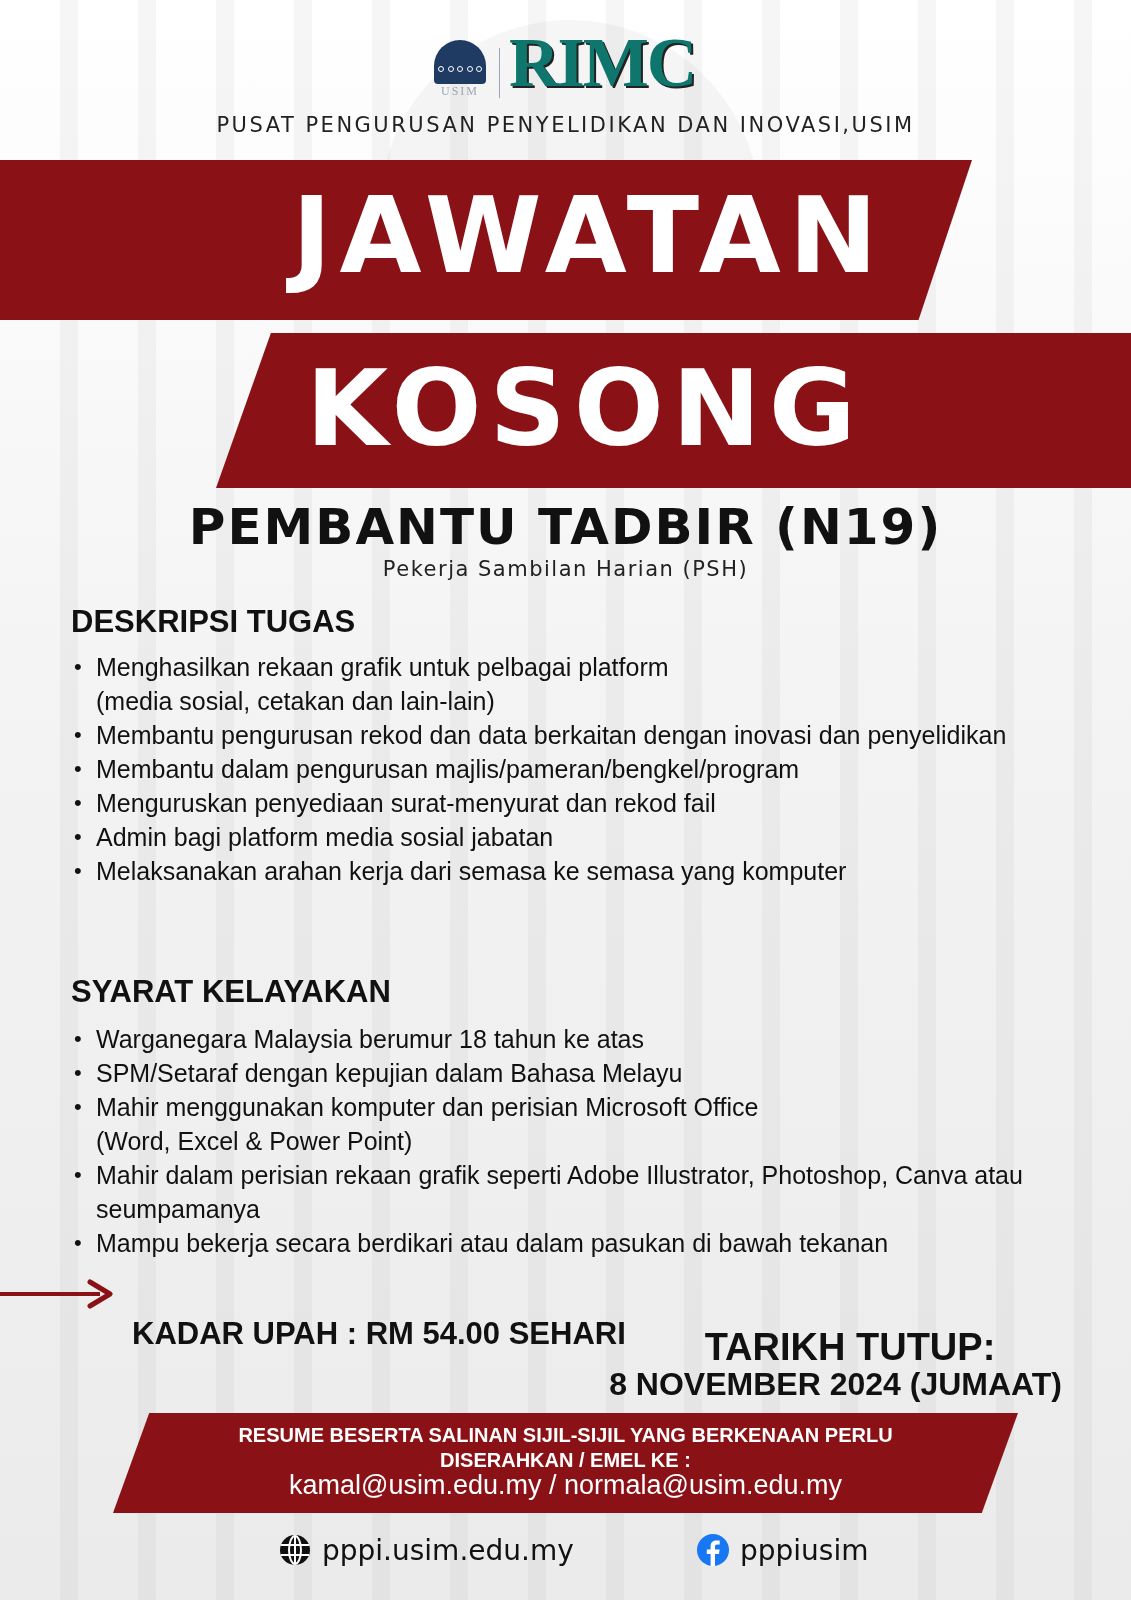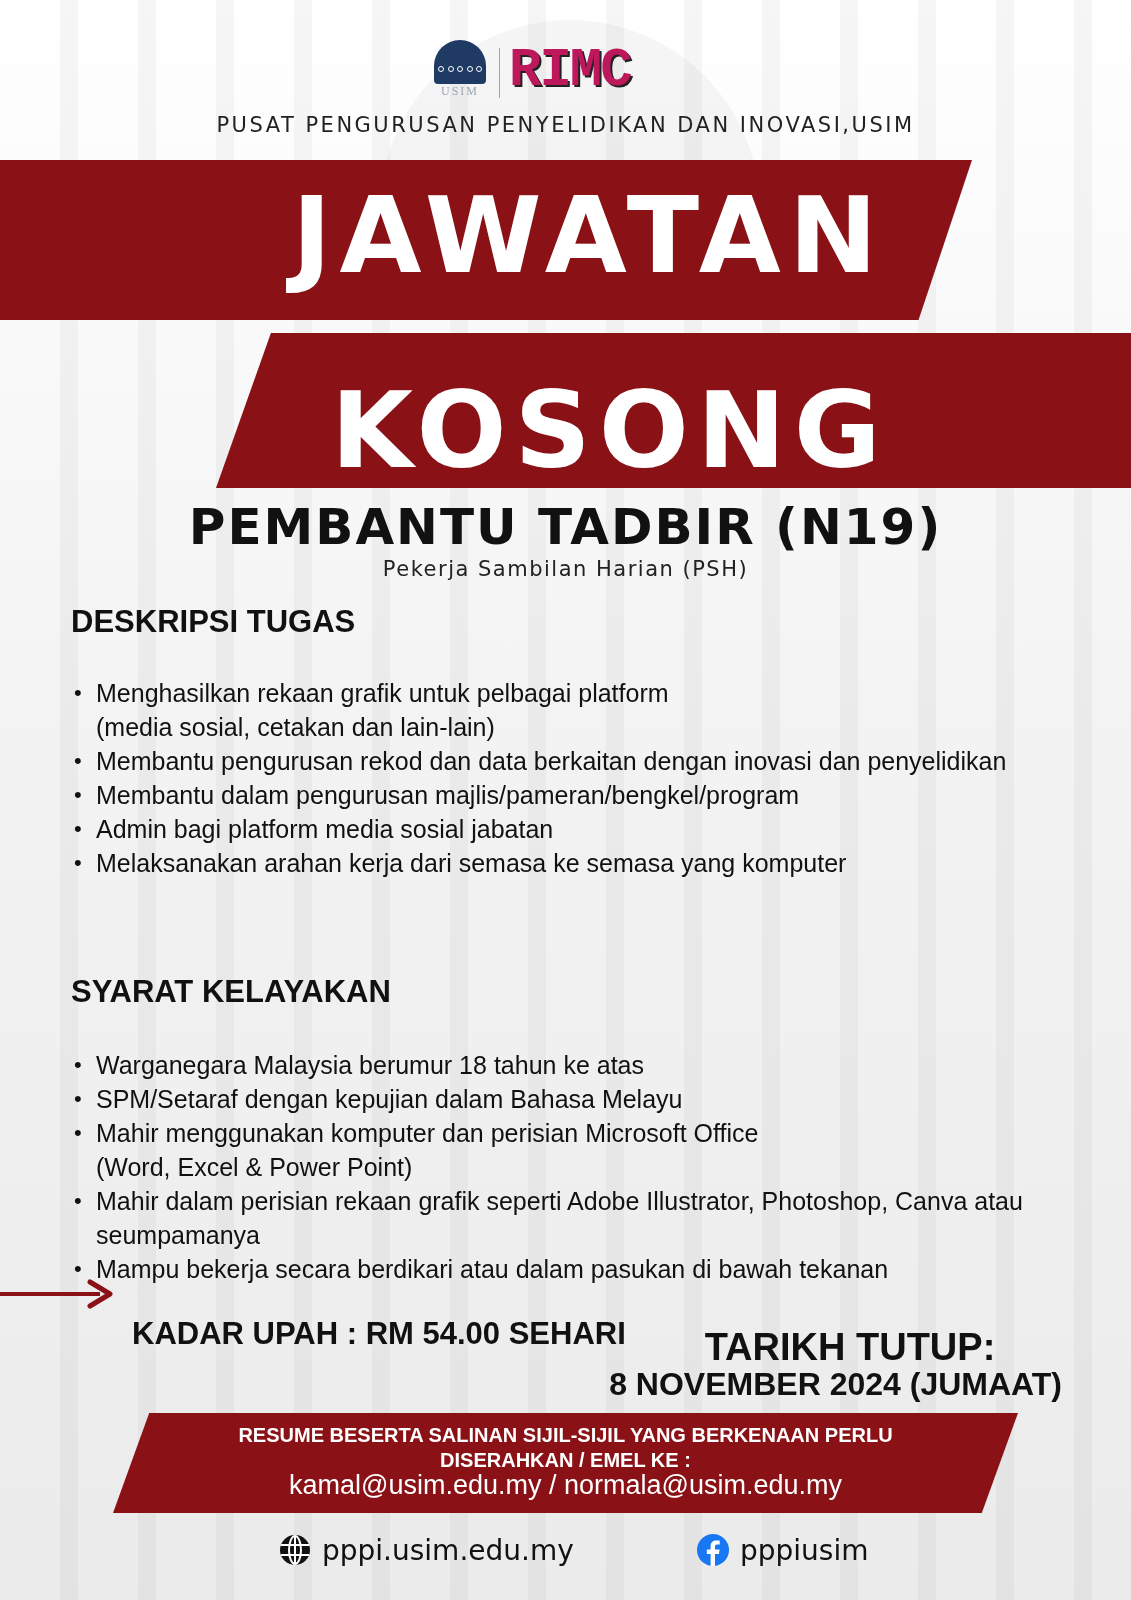--- a/index.html
+++ b/index.html
@@ -24,38 +24,38 @@
   .layer { position: absolute; z-index: 1; }
 
   
   .logo-row { left: 430px; top: 36px; width: 300px; height: 62px; display: flex; align-items: flex-end; gap: 9px; }
   .usim-logo { width: 60px; height: 62px; position: relative; }
   .usim-dome { position: absolute; left: 4px; top: 4px; width: 52px; height: 44px; background: #1f3a63; border-radius: 26px 26px 4px 4px; }
   .usim-dots { position: absolute; left: 8px; top: 30px; width: 44px; height: 8px; display: flex; justify-content: space-between; }
   .usim-dots span { width: 6px; height: 6px; border: 1px solid #fff; border-radius: 50%; }
   .usim-text { position: absolute; left: 0; top: 48px; width: 60px; text-align: center; font-size: 12px; color: #9aa6b5; letter-spacing: 2px; font-family: "Liberation Serif", serif; }
   .logo-divider { width: 1px; height: 50px; background: #9aa6b5; }
-  .rimc-text { font-family: Liberation Mono, monospace; font-weight: bold; font-size: 54px; color: #be185d; letter-spacing: -2px; line-height: 1; text-shadow: 2px 2px 0 #222; }
+  .rimc-text { font-family: Liberation Serif, serif; font-weight: bold; font-size: 70px; color: #0f766e; letter-spacing: -2px; line-height: 1; text-shadow: 2px 2px 0 #222; }
   .org-name { left: 0; top: 113px; width: 1131px; text-align: center; font-family: "DejaVu Sans", sans-serif; font-size: 21px; letter-spacing: 2.5px; color: #222; }
 
   
   .banner1 { left: 0; top: 160px; width: 972px; height: 160px; background: #8a1217; clip-path: polygon(0 0, 100% 0, 94.5% 100%, 0 100%); }
   .banner2 { left: 216px; top: 333px; width: 915px; height: 155px; background: #8a1217; clip-path: polygon(6% 0, 100% 0, 100% 100%, 0 100%); }
   .banner-text { color: #fff; font-family: "DejaVu Sans", sans-serif; font-weight: bold; letter-spacing: 8px; line-height: 1; }
   .t-jawatan { left: 292px; top: 183px; font-size: 106px; }
-  .t-kosong { left: 306px; top: 378px; font-size: 106px; margin-left: 25px; }
+  .t-kosong { left: 306px; top: 356px; font-size: 106px; }
 
   .job-title { left: 0; top: 500px; width: 1131px; text-align: center; font-family: "DejaVu Sans", sans-serif; font-weight: bold; font-size: 50px; letter-spacing: 2px; color: #111; line-height: 1.1; }
   .job-sub { left: 0; top: 557px; width: 1131px; text-align: center; font-family: "DejaVu Sans", sans-serif; font-size: 21px; letter-spacing: 1.5px; color: #222; }
 
   .section-h { font-family: "Liberation Sans", sans-serif; font-weight: bold; font-size: 31px; color: #111; }
   .sec1-h { left: 71px; top: 604px; }
   .sec2-h { left: 71px; top: 974px; }
 
-  ul.bullets { list-style: none; margin-top: 26px; }
+  ul.bullets { list-style: none; }
   ul.bullets li { position: relative; padding-left: 25px; font-size: 25px; line-height: 34px; color: #111; }
   ul.bullets li::before { content: "•"; position: absolute; left: 3px; top: 0; font-size: 22px; }
   .list1 { left: 71px; top: 650px; width: 1050px; }
   .list2 { left: 71px; top: 1022px; width: 1020px; }
   .cont { display: block; }
 
   .arrow { left: 0; top: 1279px; width: 115px; height: 30px; }
   .wage { left: 132px; top: 1316px; font-family: "Liberation Sans", sans-serif; font-weight: bold; font-size: 31px; color: #111; }
 
   .close-h { left: 640px; top: 1326px; width: 420px; text-align: center; font-weight: bold; font-size: 38px; color: #111; }
@@ -100,20 +100,21 @@
 <div class="layer banner-text t-kosong">KOSONG</div>
 
 <div class="layer job-title">PEMBANTU TADBIR (N19)</div>
 <div class="layer job-sub">Pekerja Sambilan Harian (PSH)</div>
 
 <div class="layer section-h sec1-h">DESKRIPSI TUGAS</div>
 <ul class="layer bullets list1">
   <li><span>Menghasilkan rekaan grafik untuk pelbagai platform</span><span class="cont">(media sosial, cetakan dan lain-lain)</span></li>
   <li><span>Membantu pengurusan rekod dan data berkaitan dengan inovasi dan penyelidikan</span></li>
   <li><span>Membantu dalam pengurusan majlis/pameran/bengkel/program</span></li>
+  <li><span>Menguruskan penyediaan surat-menyurat dan rekod fail</span></li>
   <li><span>Admin bagi platform media sosial jabatan</span></li>
   <li><span>Melaksanakan arahan kerja dari semasa ke semasa yang komputer</span></li>
 </ul>
 
 <div class="layer section-h sec2-h">SYARAT KELAYAKAN</div>
 <ul class="layer bullets list2">
   <li><span>Warganegara Malaysia berumur 18 tahun ke atas</span></li>
   <li><span>SPM/Setaraf dengan kepujian dalam Bahasa Melayu</span></li>
   <li><span>Mahir menggunakan komputer dan perisian Microsoft Office</span><span class="cont">(Word, Excel &amp; Power Point)</span></li>
   <li><span>Mahir dalam perisian rekaan grafik seperti Adobe Illustrator, Photoshop, Canva atau seumpamanya</span></li>

